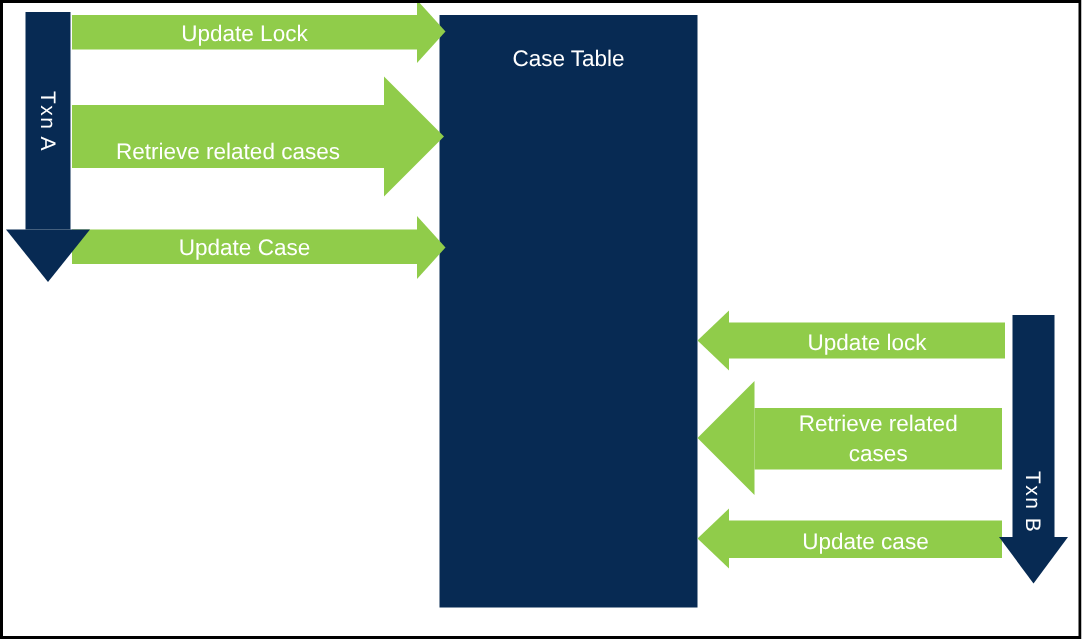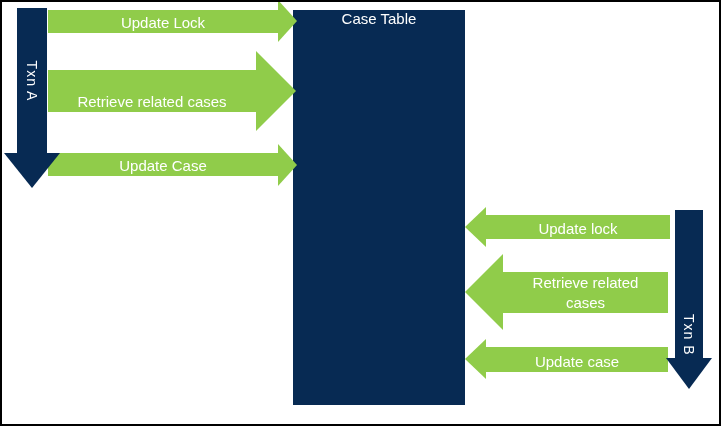--- a/index.html
+++ b/index.html
@@ -52,21 +52,21 @@
   .case-table {
     position: absolute;
     left: 291px; top: 8px;
     width: 172px; height: 395px;
     background: #072a53;
     z-index: 1;
     text-align: center;
     color: #ffffff;
     font-size: 15px;
   }
-  .case-table-title { display: block; }
+  .case-table-title { display: block; padding-top: 21px; }
   
   .g-body {
     position: absolute;
     background: #90cc4a;
     z-index: 2;
     display: flex;
     align-items: flex-end;
     justify-content: center;
     color: #ffffff;
     font-size: 15px;

